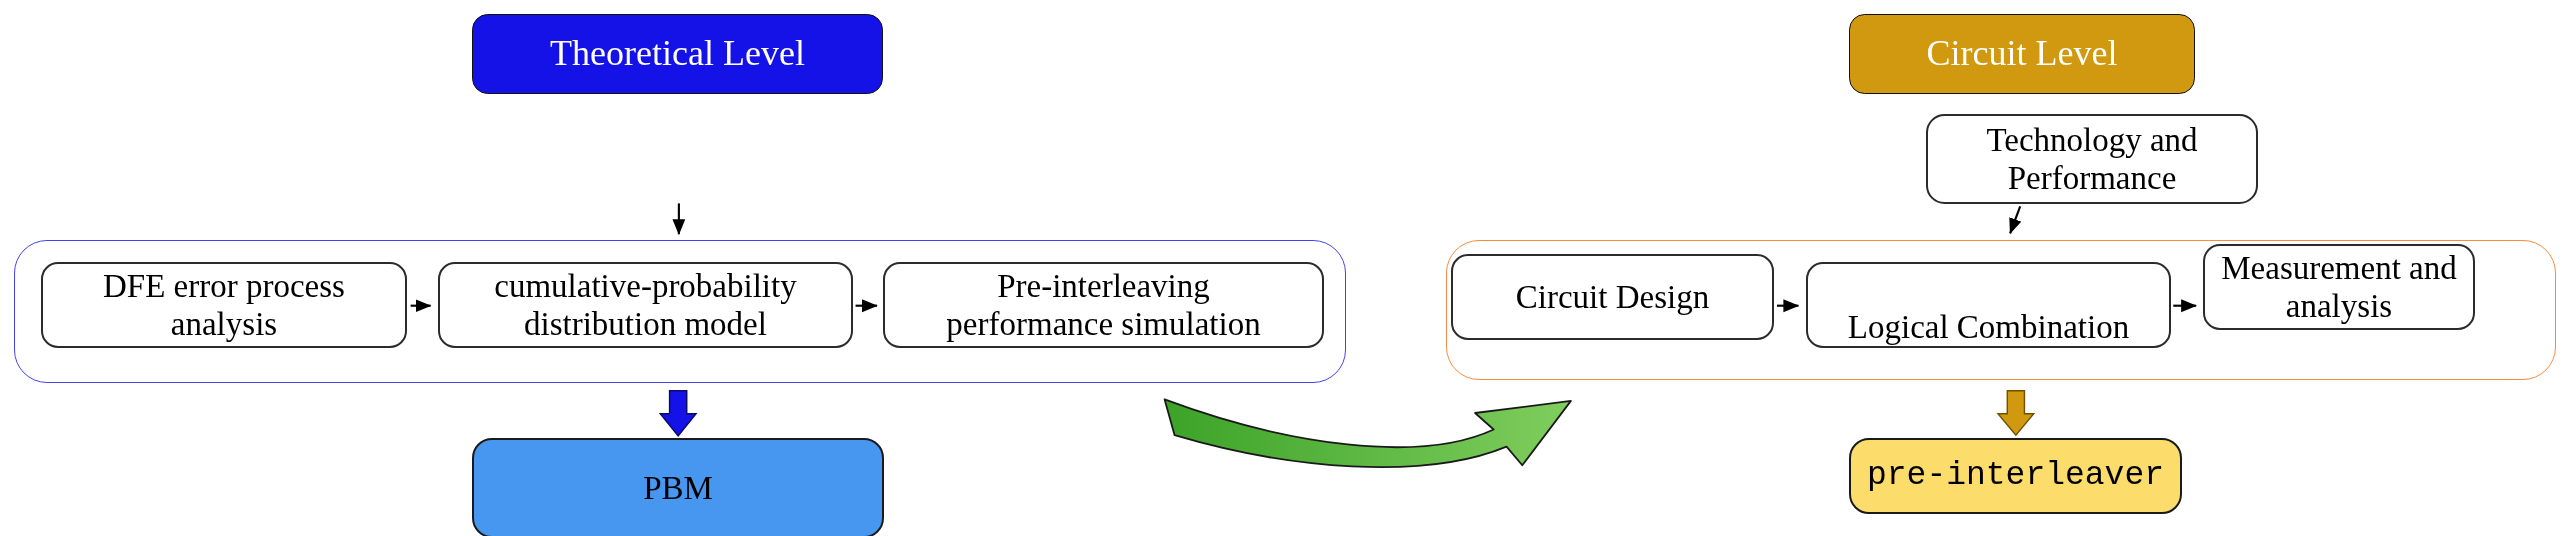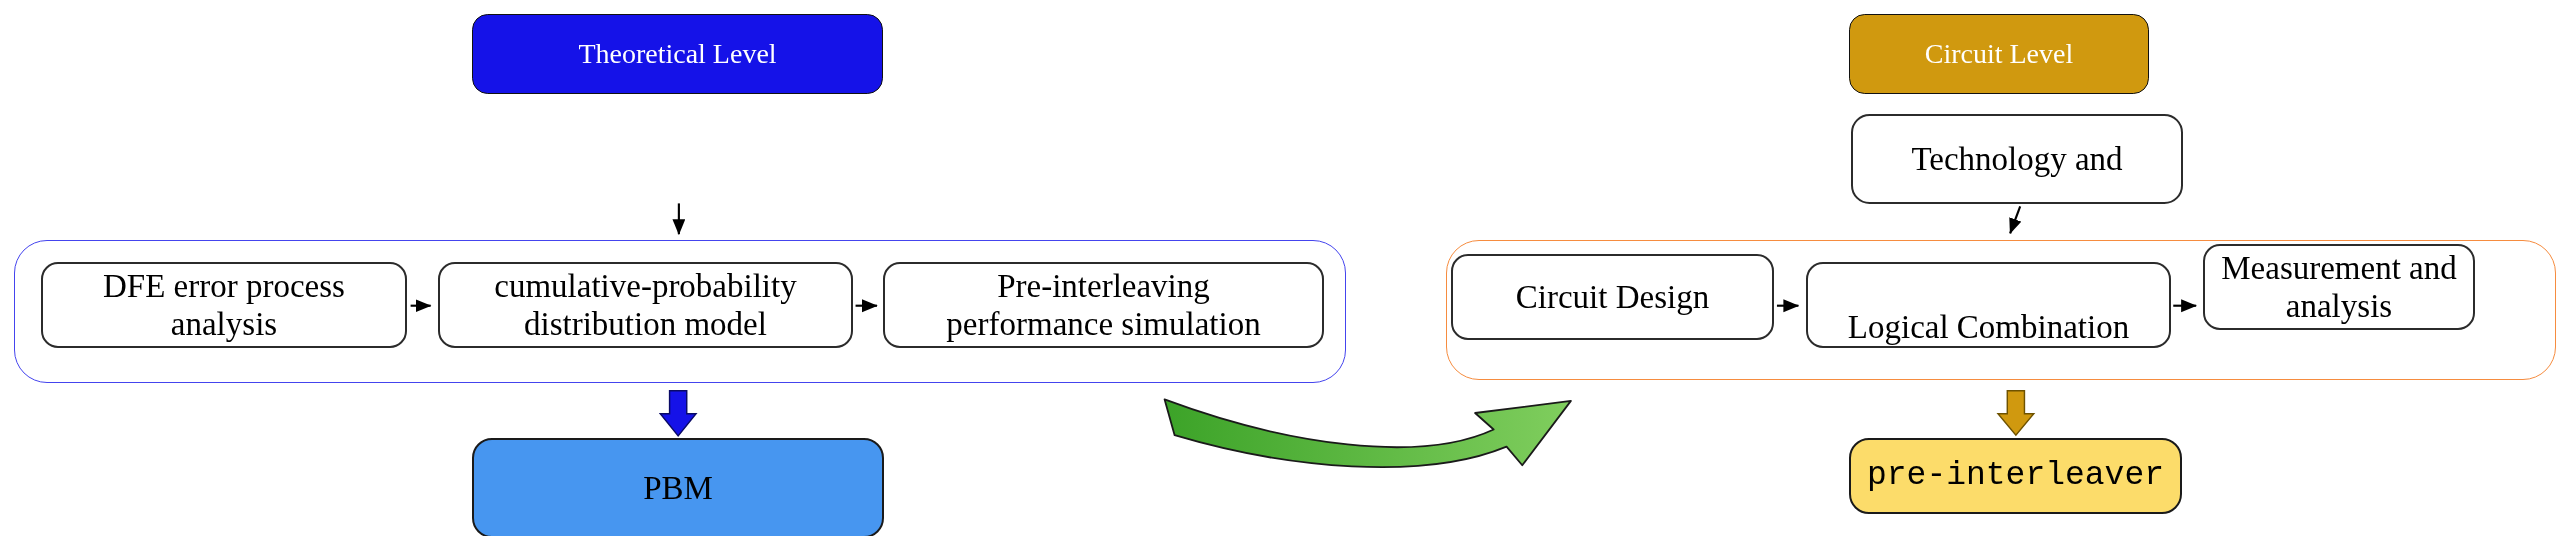--- a/index.html
+++ b/index.html
@@ -18,21 +18,21 @@
     text-align:center;
     box-sizing:border-box;
     font-size:33px;line-height:1.16;
     background:#ffffff;
   }
   .line:empty{display:none;}
   .header{
     border-radius:15.7px;
     border:1.4px solid #111;
     color:#ffffff;
-    font-size:28px;
+    font-size:36px;
   }
   .header.blue{background:var(--header-blue);}
   .header.gold{background:var(--header-gold);}
   .plain{
     border:2.1px solid #2b2b2b;
     border-radius:18.6px;
   }
   .step{
     border:2.1px solid #2b2b2b;
     border-radius:17px;
@@ -77,26 +77,27 @@
 
   <div class="box step" style="left:883px;top:262px;width:441px;height:86px;">
     <span class="line">Pre-interleaving</span>
     <span class="line">performance simulation</span>
   </div>
 
   <div class="box result pbm" style="left:472px;top:438px;width:412px;height:100px;">
     <span class="line">PBM</span>
   </div>
 
-  <div class="box header gold" style="left:1849px;top:14.3px;width:300px;height:80px;">
+  <div class="box header gold" style="left:1849px;top:14.3px;width:346px;height:80px;">
     <span class="line">Circuit Level</span>
   </div>
 
-  <div class="box plain" style="left:1851px;top:114px;width:332px;height:90px;">
+  <div class="box plain" style="left:1926px;top:114px;width:332px;height:90px;">
     <span class="line">Technology and</span>
+    <span class="line">Performance</span>
   </div>
 
   <div class="container orange" style="left:1446px;top:240px;width:1110px;height:140px;"></div>
 
   <div class="box step" style="left:1451px;top:254px;width:323px;height:86px;">
     <span class="line">Circuit Design</span>
 
   </div>
 
   <div class="box step" style="left:1806px;top:262px;width:365px;height:86px;justify-content:flex-end;">

